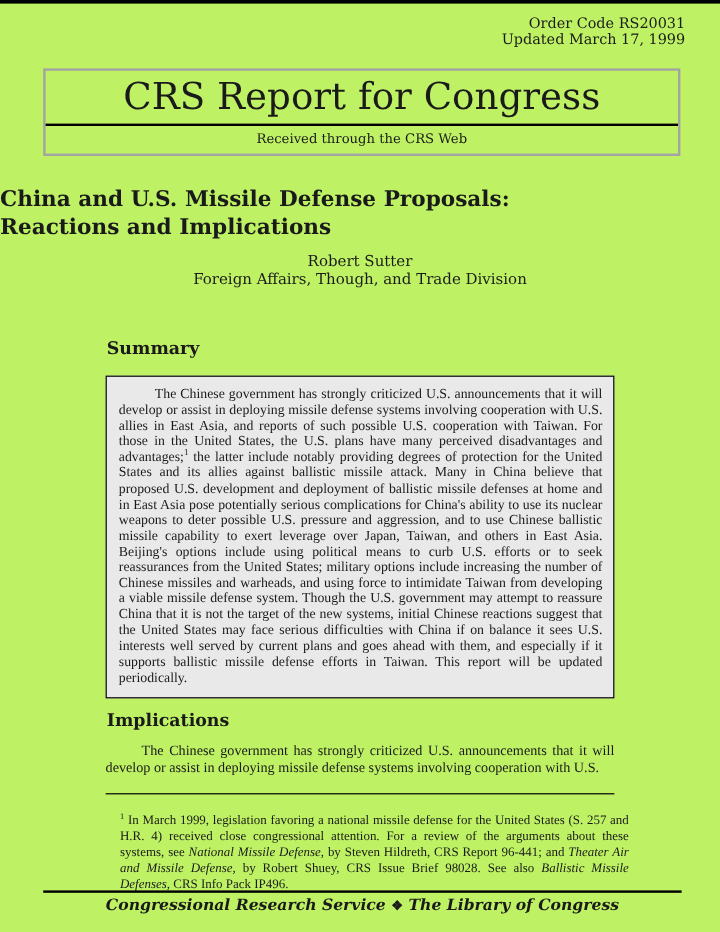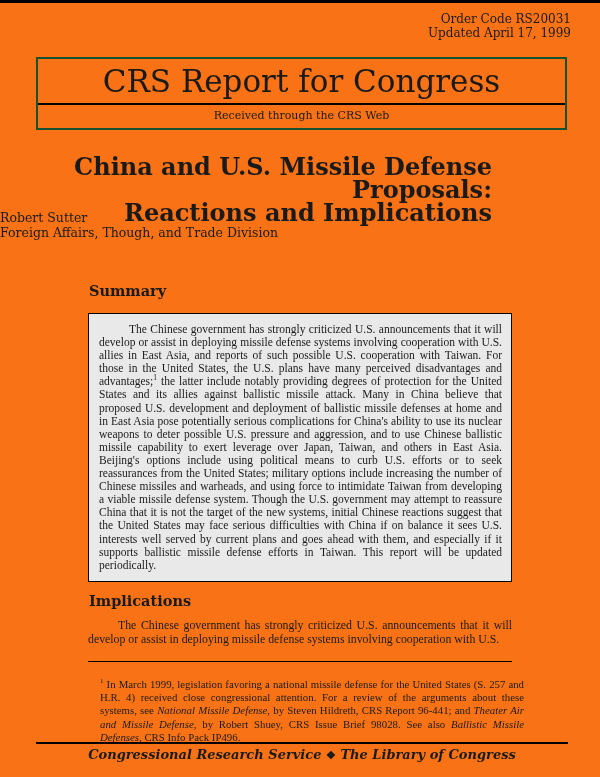--- a/index.html
+++ b/index.html
@@ -4,21 +4,21 @@
 <style>
   html, body {
     margin: 0;
     padding: 0;
     background: #ffffff;
   }
   .page {
     position: relative;
     width: 600px;
     height: 777px;
-    background: #f97316;
+    background: #bef264;
     color: #1a1a1a;
     font-family: "Liberation Serif", serif;
     overflow: hidden;
   }
   .topbar {
     position: absolute;
     top: 0; left: 0;
     width: 600px; height: 3px;
     background: #000000;
   }
@@ -28,49 +28,49 @@
     text-align: right;
     font-family: "DejaVu Serif", serif;
     font-size: 12px;
     line-height: 13.5px;
   }
   .masthead {
     position: absolute;
     top: 57px; left: 36px;
     width: 531px; height: 73px;
     box-sizing: border-box;
-    border: 2px solid #14532d;
+    border: 2px solid #a3a3a3;
     text-align: center;
     font-family: "DejaVu Serif", serif;
   }
   .masthead-title {
     font-size: 31px;
     line-height: 44px;
     border-bottom: 2px solid #000000;
     white-space: nowrap;
   }
   .masthead-sub {
     font-size: 11px;
     line-height: 22px;
   }
   .report-title {
     position: absolute;
     top: 155px; left: 0;
     width: 492px;
-    text-align: right;
+    text-align: left;
     font-family: "DejaVu Serif", serif;
     font-weight: bold;
-    font-size: 24px;
+    font-size: 18px;
     line-height: 23px;
   }
   .author-block {
     position: absolute;
     top: 211px; left: 0;
     width: 600px;
-    text-align: left;
+    text-align: center;
     font-family: "DejaVu Serif", serif;
     font-size: 12.5px;
     line-height: 14.7px;
   }
   .section-heading {
     position: absolute;
     left: 89px;
     margin: 0;
     font-family: "DejaVu Serif", serif;
     font-weight: bold;
@@ -145,21 +145,21 @@
 </style>
 </head>
 <body>
 
 <div class="page">
 
   <div class="topbar"></div>
 
   <div class="order-block">
     <div>Order Code RS20031</div>
-    <div>Updated April 17, 1999</div>
+    <div>Updated March 17, 1999</div>
   </div>
 
   <div class="masthead">
     <div class="masthead-title">CRS Report for Congress</div>
     <div class="masthead-sub">Received through the CRS Web</div>
   </div>
 
   <div class="report-title">
     <div>China and U.S. Missile Defense Proposals:</div>
     <div>Reactions and Implications</div>

